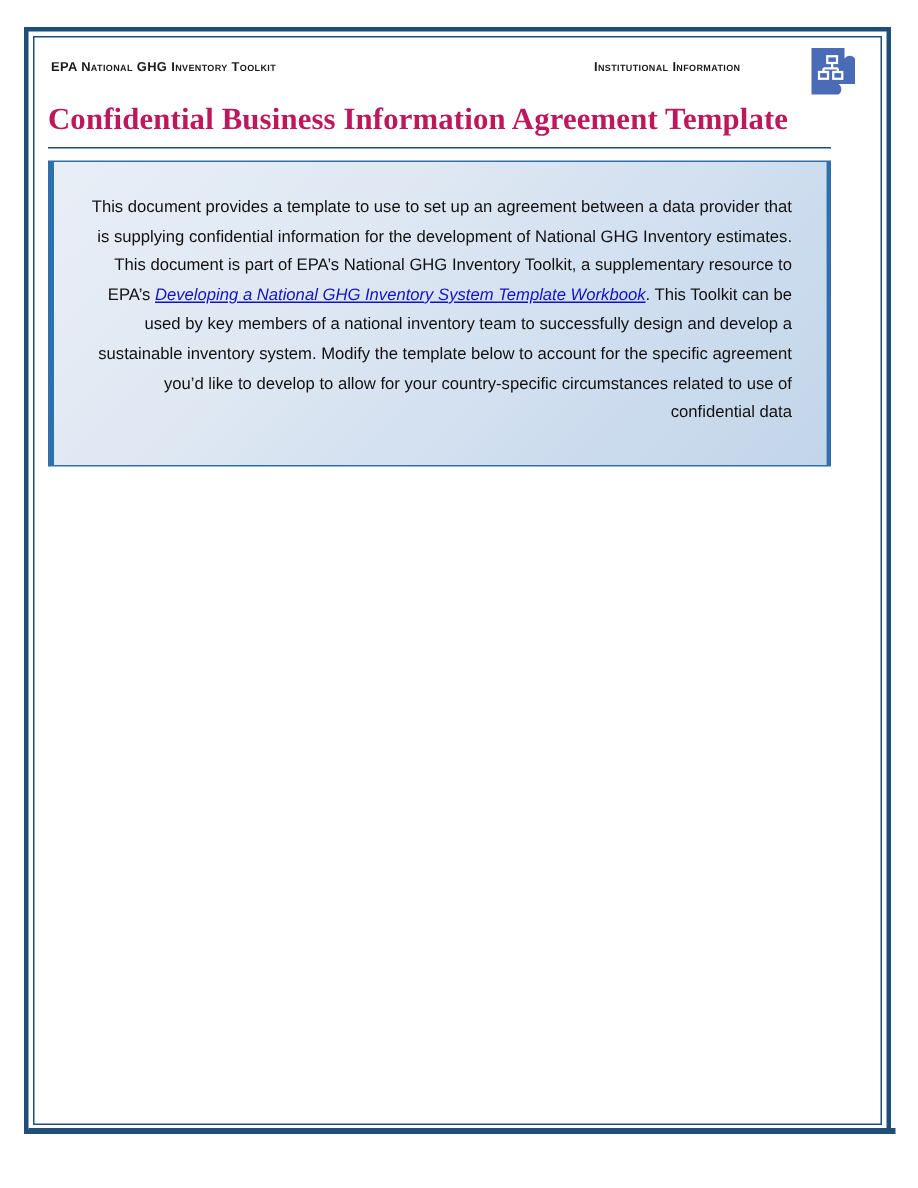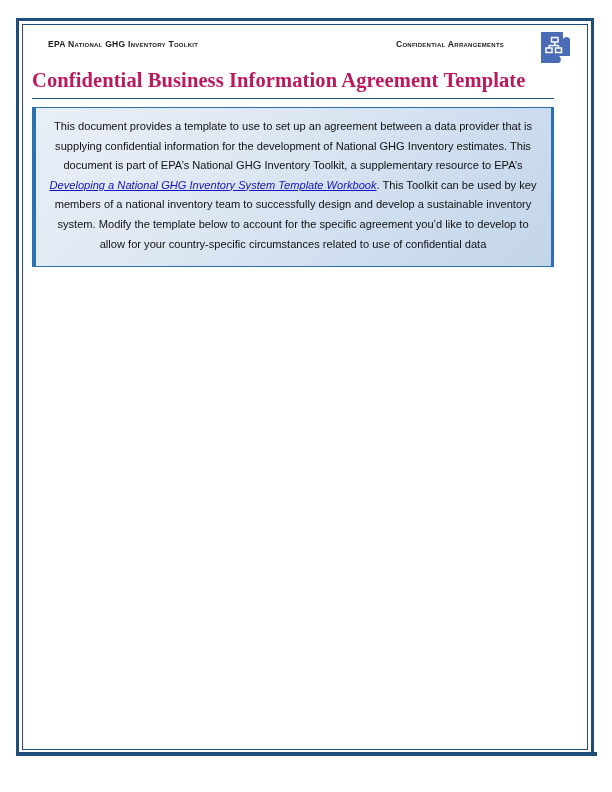--- a/index.html
+++ b/index.html
@@ -65,21 +65,21 @@
     position: absolute;
     top: 14px;
     font-size: 8.6px;
     font-variant: small-caps;
     font-weight: bold;
     letter-spacing: 0.25px;
     color: #1a1a1a;
     white-space: nowrap;
     font-family: "Liberation Sans", sans-serif;
   }
-  #hdr-left  { left: 24px; }
+  #hdr-left  { left: 10px; }
   #hdr-right { left: 372px; }
 
   #hdr-logo {
     position: absolute;
     left: 516px;
     top: 5px;
     width: 32px;
     height: 36px;
   }
 
@@ -107,25 +107,25 @@
     margin: 8px 0 0 8px;
     width: 522px;
     box-sizing: border-box;
     border: 1px solid #2e6fad;
     border-left: 4px solid #2e6fad;
     border-right: 3px solid #2e6fad;
     background: linear-gradient(135deg, #e8eef6 0%, #dfe8f3 35%, #ccdcee 75%, #c3d5e9 100%);
     padding: 9px 11px 12px 10px;
   }
   #intro-text {
-    margin: 0;
+    margin: 12px;
     font-size: 11.1px;
     line-height: 19.6px;
     color: #111111;
-    text-align: center;
+    text-align: right;
     font-family: "Liberation Sans", sans-serif;
   }
   #intro-text a,
   .doclink {
     color: #1313c4;
     text-decoration: underline;
     font-style: italic;
   }
 </style>
 </head>
@@ -133,21 +133,21 @@
 
 <div id="page-frame">
   <div id="page-frame-inner"></div>
   <div id="frame-bottom-bar"></div>
 </div>
 
 <div id="content">
 
   <div id="doc-header">
     <div class="hdr-text" id="hdr-left">EPA National GHG Inventory Toolkit</div>
-    <div class="hdr-text" id="hdr-right">Confidential Arrangements</div>
+    <div class="hdr-text" id="hdr-right">Institutional Information</div>
     <div id="hdr-logo">
       <svg width="32" height="36" viewBox="0 0 32 36" xmlns="http://www.w3.org/2000/svg">
         <path d="M1 2 H23 V9 a4.2 4.2 0 0 1 7 0 V26 H19 a4.2 4.2 0 0 1 0 7 H1 Z" fill="#4a6bb5"></path>
         <g fill="none" stroke="#ffffff" stroke-width="1.5">
           <rect x="11.5" y="7.5" width="6.5" height="4.5"></rect>
           <rect x="6" y="18" width="6" height="4.5"></rect>
           <rect x="15.5" y="18" width="6" height="4.5"></rect>
           <path d="M14.75 12 V15.5 M9 18 V15.5 M18.5 18 V15.5 M9 15.5 H18.5"></path>
         </g>
       </svg>

